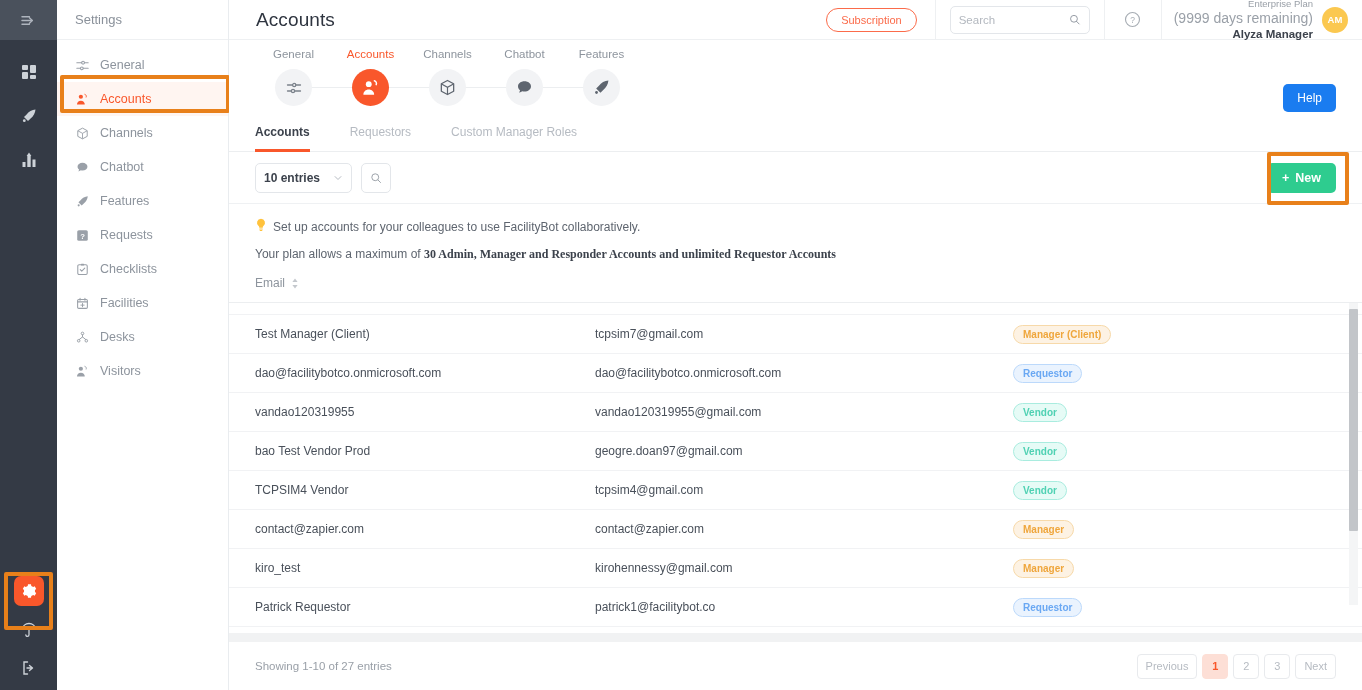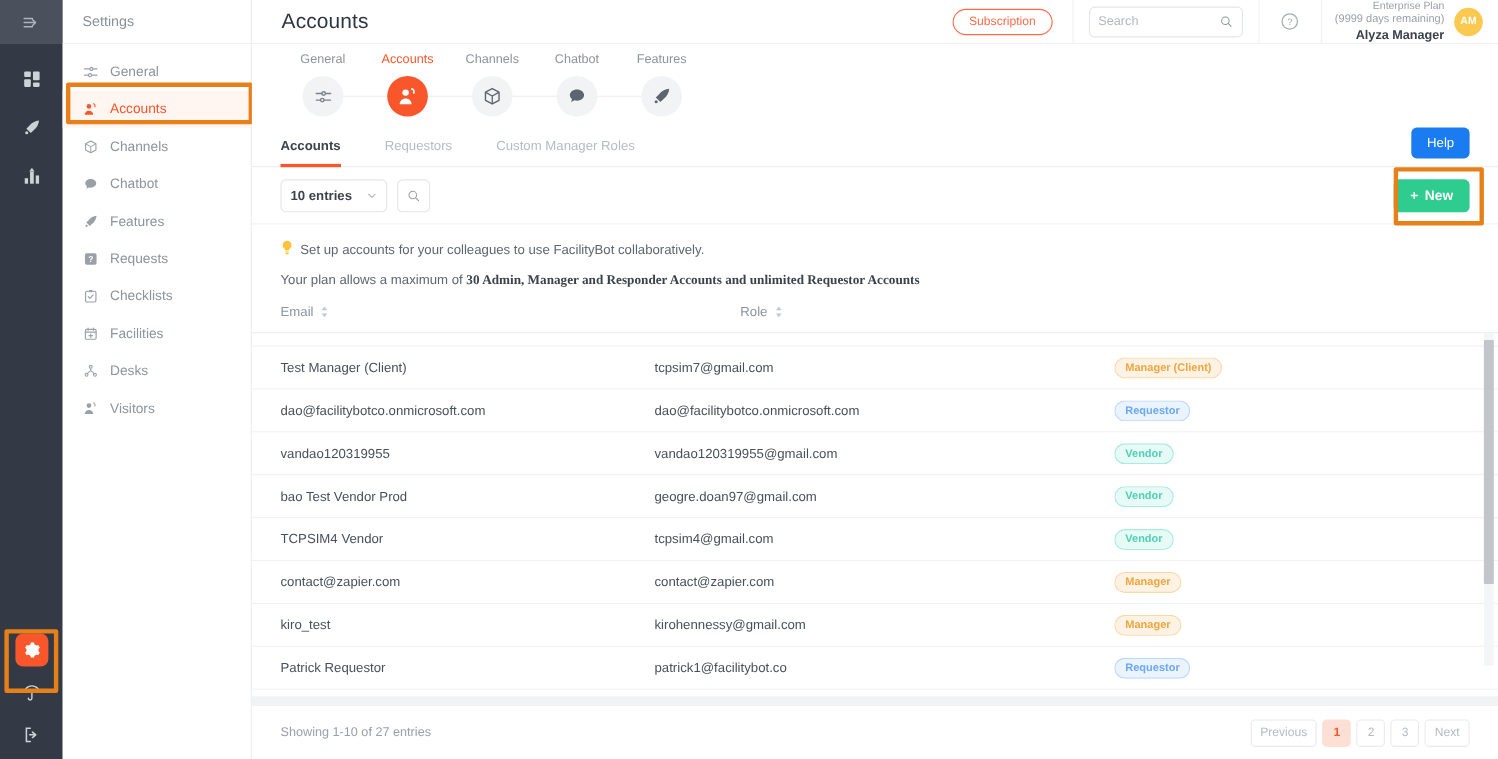--- a/index.html
+++ b/index.html
@@ -74,21 +74,21 @@
     display: flex; align-items: center; padding: 0 8px; gap: 4px; background: #fff;
   }
   .search-box input {
     border: none; outline: none; font-size: 11.5px; color: #6c737c; width: 100%;
     font-family: "Liberation Sans", sans-serif; background: transparent;
   }
   .search-box input::placeholder { color: #b3b8bf; }
   .help-circle { width: 56px; display: flex; align-items: center; justify-content: center; cursor: pointer; }
   .plan-box { text-align: right; padding: 0 9px 0 12px; line-height: 1.25; }
   .plan-l1 { font-size: 9.5px; color: #9aa0a8; }
-  .plan-l2 { font-size: 10px; color: #9aa0a8; }
+  .plan-l2 { font-size: 14px; color: #9aa0a8; }
   .plan-l3 { font-size: 11.5px; color: #3c424c; font-weight: bold; }
   .avatar {
     width: 26px; height: 26px; border-radius: 50%; background: #fbc850;
     color: #fff; font-size: 9.5px; font-weight: bold;
     display: flex; align-items: center; justify-content: center; margin-right: 14px;
   }
 
   
   #content { position: absolute; left: 229px; top: 40px; right: 0; bottom: 0; background: #fff; }
 
@@ -136,21 +136,21 @@
     position: absolute; right: 26px; top: 11px; background: #2ecc8f; color: #fff;
     border: none; border-radius: 5px; height: 30px; padding: 0 15px; font-size: 12.5px;
     font-weight: bold; cursor: pointer; display: flex; align-items: center; gap: 6px;
     font-family: "Liberation Sans", sans-serif;
   }
   .new-highlight {
     position: absolute; right: 13px; top: 0px; width: 82px; height: 53px;
     border: 4px solid #e8801a; border-radius: 2px; pointer-events: none;
   }
   .help-btn {
-    position: absolute; right: 26px; top: 76px; background: #1a7cf0; color: #fff;
+    position: absolute; right: 26px; top: 44px; background: #1a7cf0; color: #fff;
     border: none; border-radius: 5px; height: 28px; padding: 0 14px; font-size: 12px;
     cursor: pointer; font-family: "Liberation Sans", sans-serif; z-index: 5;
   }
 
   
   #notices { padding: 14px 26px 0 26px; }
   .notice1 { font-size: 12px; color: #5e656f; display: flex; align-items: center; gap: 6px; margin-bottom: 12px; }
   .notice2 { font-size: 12px; color: #5e656f; }
   .notice2 b { color: #3c424c; font-family: Liberation Serif, serif; }
 
@@ -502,27 +502,20 @@
 
   <div id="tablewrap">
     <div class="thead">
       <div class="th c-email">
         <span>Email</span>
         <svg width="8" height="11" viewBox="0 0 8 11">
           <path d="M4 0.6l2.6 3.4H1.4z" fill="#c4c8cd"></path>
             <path d="M4 10.4L1.4 7h5.2z" fill="#c4c8cd"></path>
         </svg>
       </div>
-      <div class="th c-role">
-        <span>Role</span>
-        <svg width="8" height="11" viewBox="0 0 8 11">
-          <path d="M4 0.6l2.6 3.4H1.4z" fill="#c4c8cd"></path>
-            <path d="M4 10.4L1.4 7h5.2z" fill="#c4c8cd"></path>
-        </svg>
-      </div>
     </div>
 
     <div class="tbody">
       <div class="spacer-row"></div>
 
       <div class="tr">
         <div class="td c-name">Test Manager (Client)</div>
         <div class="td c-email">tcpsim7@gmail.com</div>
         <div class="td c-role"><span class="badge manager">Manager (Client)</span></div>
       </div>

